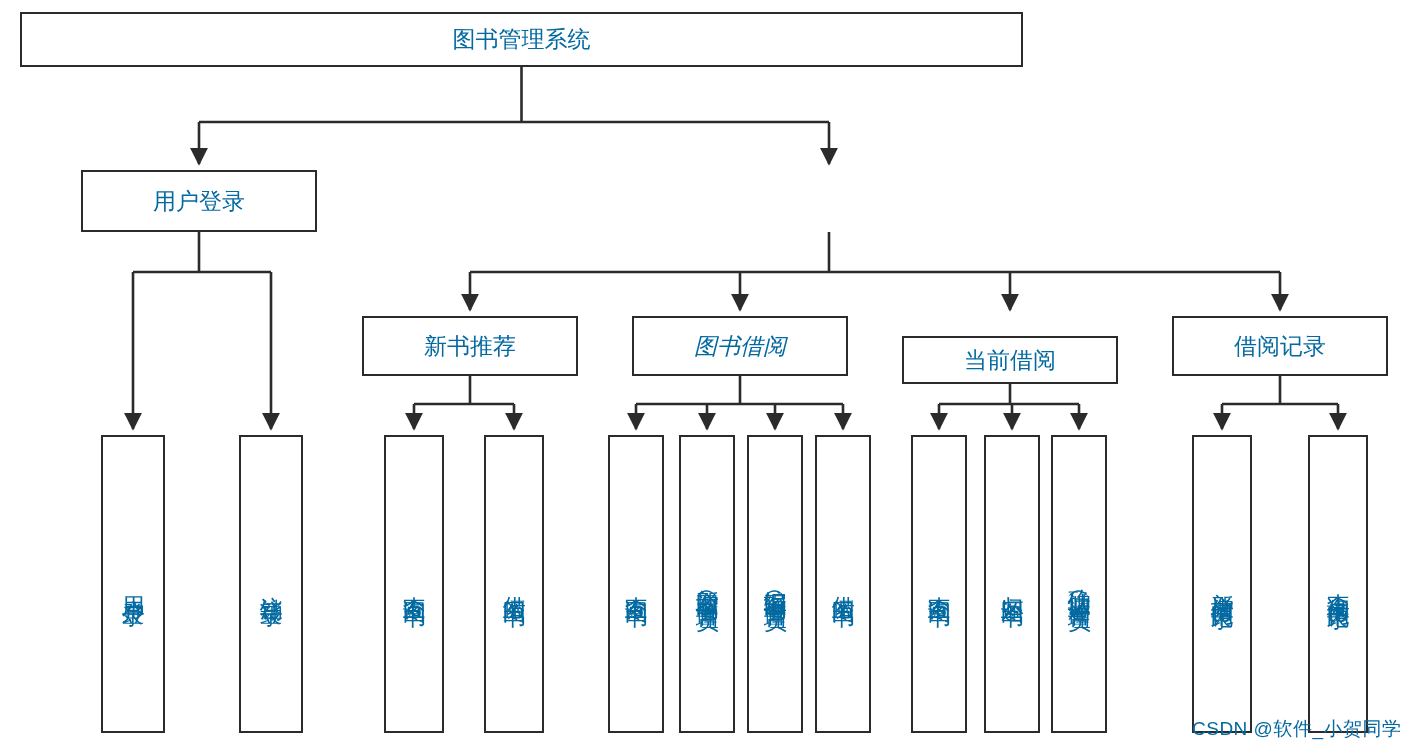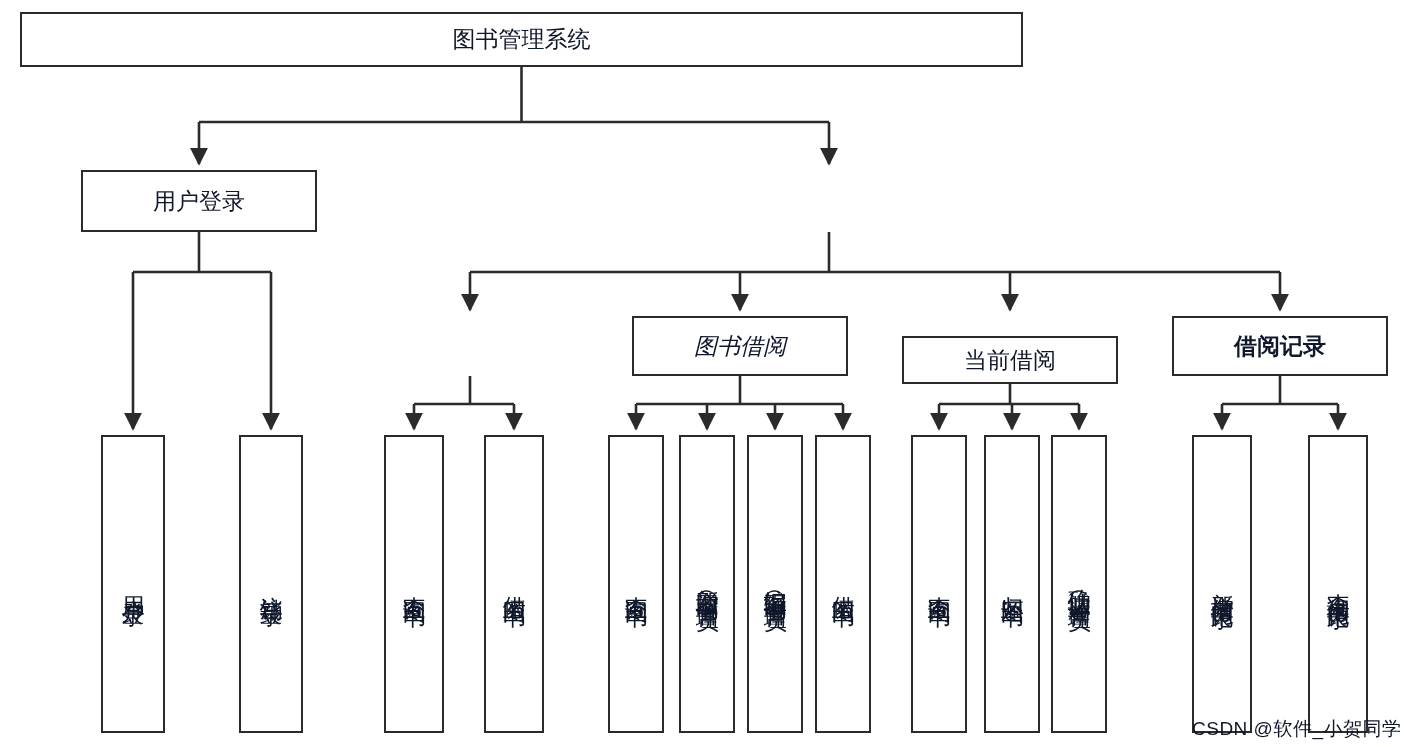--- a/index.html
+++ b/index.html
@@ -25,21 +25,21 @@
     height: 747px;
   }
   .node {
     position: absolute;
     box-sizing: border-box;
     background: #ffffff;
     border: 2px solid #2b2b2b;
     display: flex;
     align-items: center;
     justify-content: center;
-    color: #0f172a;
+    color: #0369a1;
   }
   .node .label {
     display: block;
     line-height: 1.22;
     text-align: center;
     white-space: pre-line;
   }
   .node-h .label {
     font-size: 23px;
   }
@@ -52,21 +52,21 @@
   .node-v .label {
     writing-mode: vertical-rl;
     text-orientation: upright;
     font-size: 23px;
     letter-spacing: 3px;
     line-height: 1.1;
   }
   .watermark {
     position: absolute;
     font-size: 19px;
-    color: #0f172a;
+    color: #0369a1;
     white-space: nowrap;
     letter-spacing: 0.5px;
     pointer-events: none;
   }
 </style>
 </head>
 <body>
 
 <div id="canvas">
 
@@ -122,27 +122,30 @@
   </svg>
 
   <div class="node node-h" style="left:20px; top:12px; width:1003px; height:55px;">
     <span class="label">图书管理系统</span>
   </div>
 
   <div class="node node-h" style="left:81px; top:170px; width:236px; height:62px;">
     <span class="label">用户登录</span>
   </div>
 
+  <div class="node node-h" style="left:362px; top:316px; width:216px; height:60px;">
+    <span class="label">新书推荐</span>
+  </div>
   <div class="node node-h" style="left:632px; top:316px; width:216px; height:60px;font-style:italic;">
     <span class="label">图书借阅</span>
   </div>
   <div class="node node-h" style="left:902px; top:316px; width:216px; height:48px;margin-top:20px;">
     <span class="label">当前借阅</span>
   </div>
-  <div class="node node-h" style="left:1172px; top:316px; width:216px; height:60px;font-weight:bold;">
+  <div class="node node-h" style="left:1172px; top:316px; width:216px; height:60px;">
     <span class="label">借阅记录</span>
   </div>
 
   <div class="node node-v" style="left:101px; top:435px; width:64px; height:298px;">
     <span class="label">用户登录</span>
   </div>
   <div class="node node-v" style="left:239px; top:435px; width:64px; height:298px;">
     <span class="label">注销登录</span>
   </div>
 

